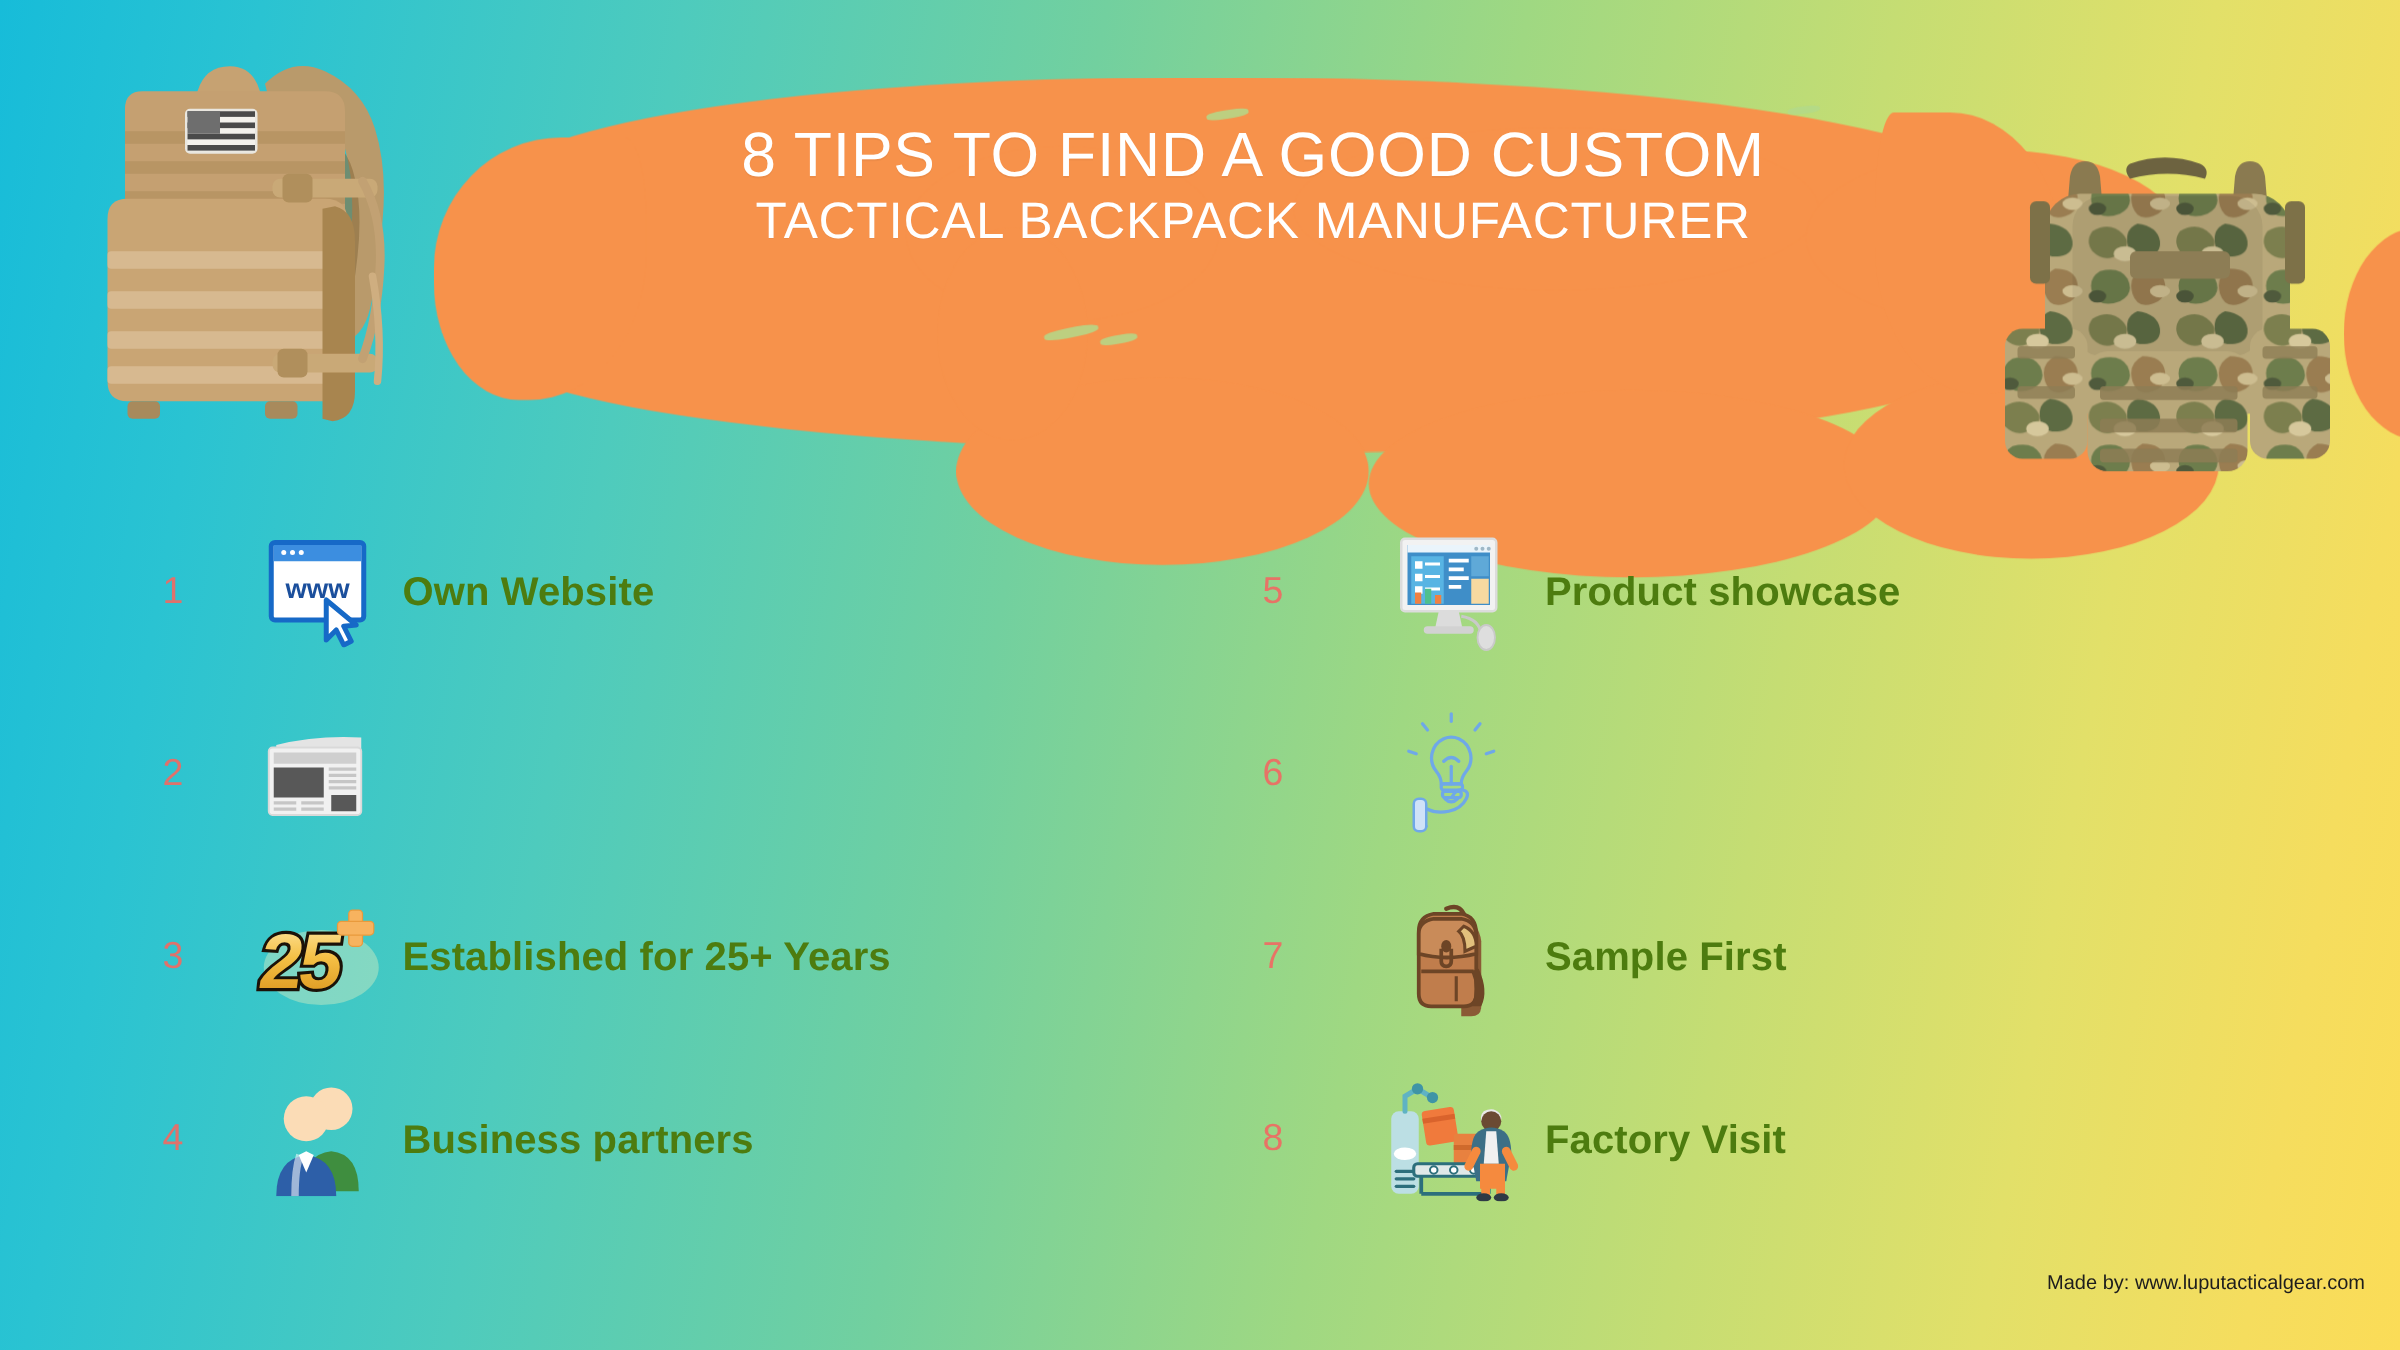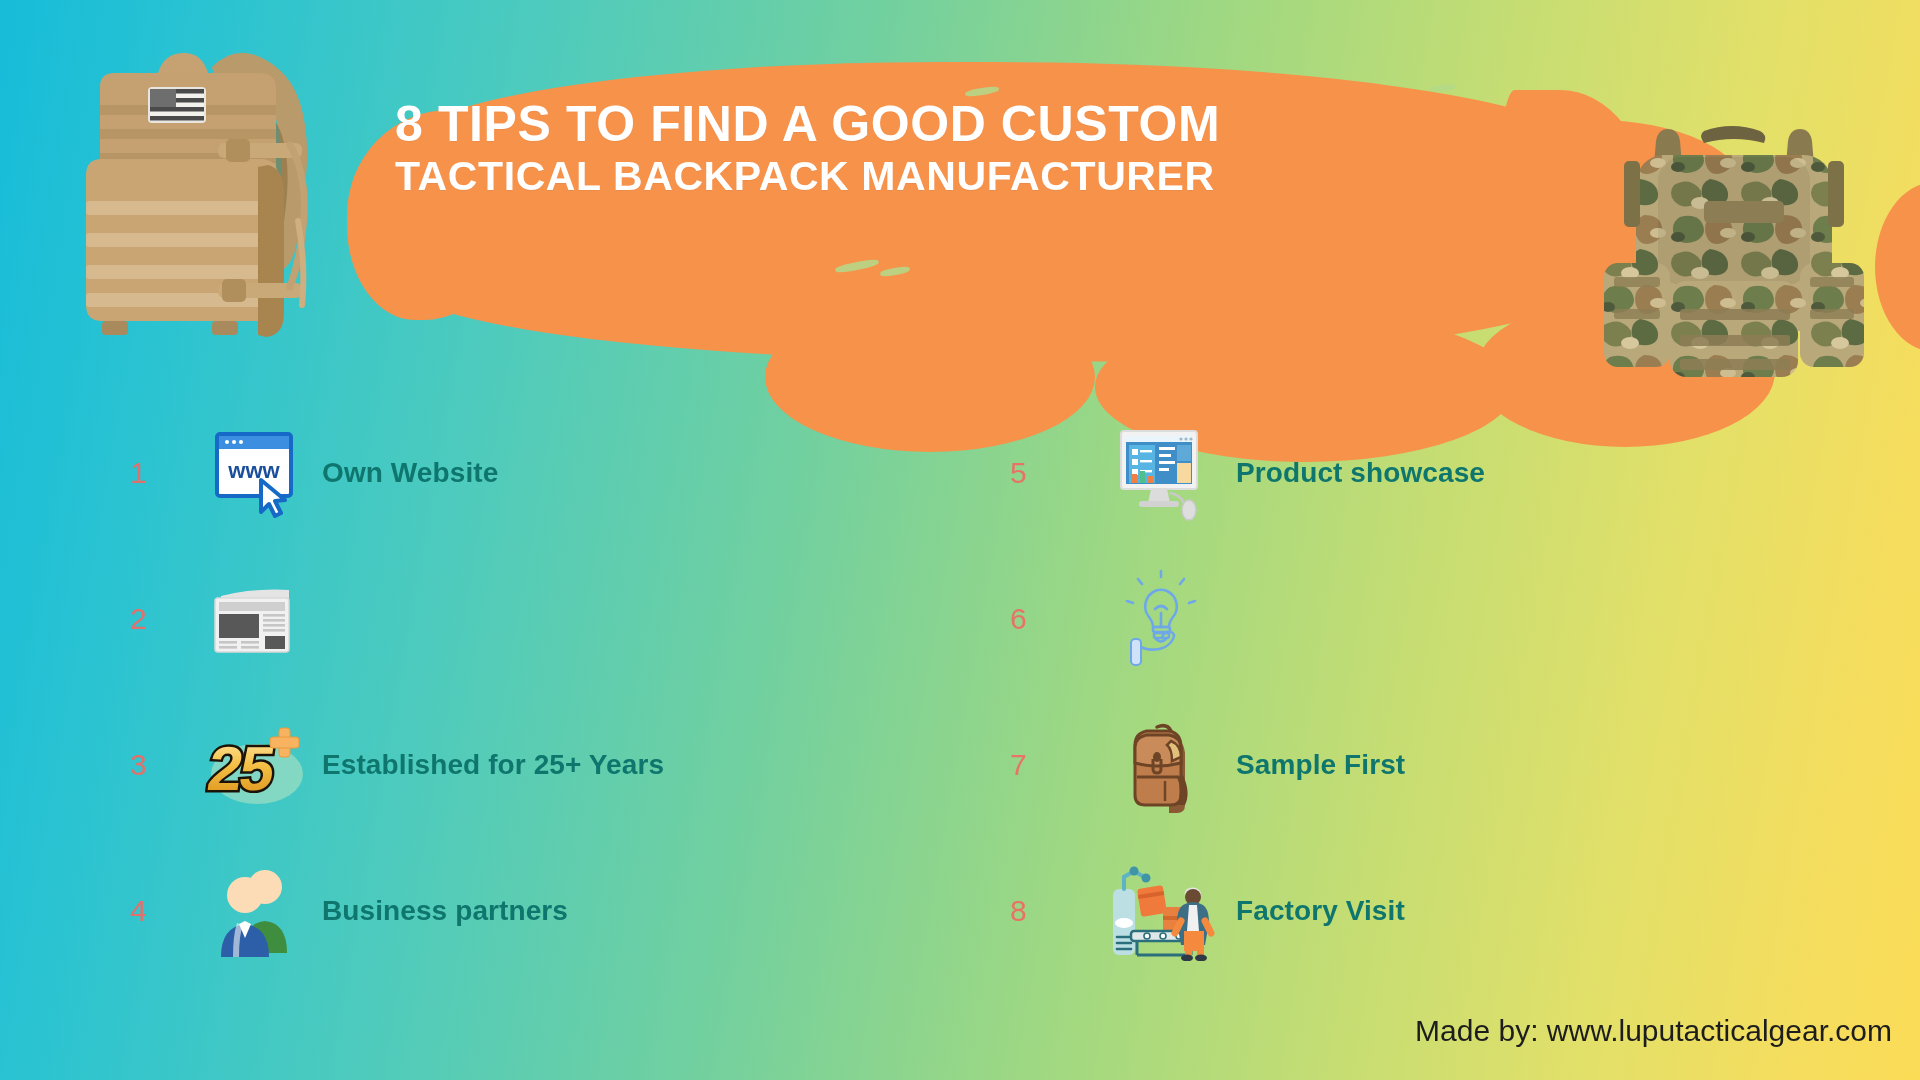--- a/index.html
+++ b/index.html
@@ -46,22 +46,22 @@
   .bb2 { left:640px; top:40px;  width:420px; height:130px; }
   .bb3 { left:1050px;top:58px;  width:300px; height:140px; }
   .bb4 { left:370px; top:240px; width:330px; height:150px; }
   .bb5 { left:700px; top:250px; width:420px; height:150px; }
   .bb6 { left:1080px;top:235px; width:300px; height:150px; }
   .bb7 { left:355px; top:120px; width:120px; height:170px; }
   .bb8 { left:1480px;top:120px; width:120px; height:170px; }
 
   .title {
     position:absolute; left:395px; top:95px; width:1215px;
-    text-align:left; color:#ffffff; z-index:6;
-    font-weight:bold; font-size:50px; line-height:1.16;
+    text-align:center; color:#ffffff; z-index:6;
+    font-weight:normal; font-size:50px; line-height:1.16;
     letter-spacing:0.6px;
     font-family:"Liberation Sans", sans-serif;
     text-shadow:0 1px 0 rgba(0,0,0,.04);
   }
   .title .l2 { display:block; font-size:41px; }
 
   .speck { position:absolute; background:#b3d98a; border-radius:40%; opacity:.85; }
   .sp1 { left:965px;  top:88px;  width:34px; height:7px;  transform:rotate(-9deg); }
   .sp2 { left:1430px; top:85px;  width:26px; height:6px;  transform:rotate(-7deg); }
   .sp3 { left:835px;  top:262px; width:44px; height:8px;  transform:rotate(-11deg); }
@@ -81,31 +81,31 @@
   .row { position:relative; height:146px; display:flex; align-items:center; }
   .num {
     width:62px; flex:none; text-align:left;
     font-size:30px; color:#ef6b63; font-weight:400;
     font-family:"Liberation Sans", sans-serif;
     opacity:.92;
   }
   .ico { width:130px; flex:none; display:flex; align-items:flex-start; justify-content:center; }
   .ico svg { display:block; }
   .lbl {
-    font-size:28px; font-weight:bold; color:#0f766e;
+    font-size:32px; font-weight:bold; color:#4d7c0f;
     font-family:"Liberation Sans", sans-serif;
     letter-spacing:.1px; white-space:nowrap;
   }
   .col-right .num { width:76px; }
   .col-right .ico { width:150px; }
 
   
   .footer {
-    position:absolute; right:28px; bottom:32px;
-    font-size:30px; color:#1d1d1d;
+    position:absolute; right:28px; bottom:44px;
+    font-size:16px; color:#1d1d1d;
     font-family:"Liberation Sans", sans-serif;
   }
 </style>
 </head>
 <body>
 
 <div class="header">
 
   <div class="pack pack-left">
     <svg width="285" height="320" viewBox="0 0 285 320">

